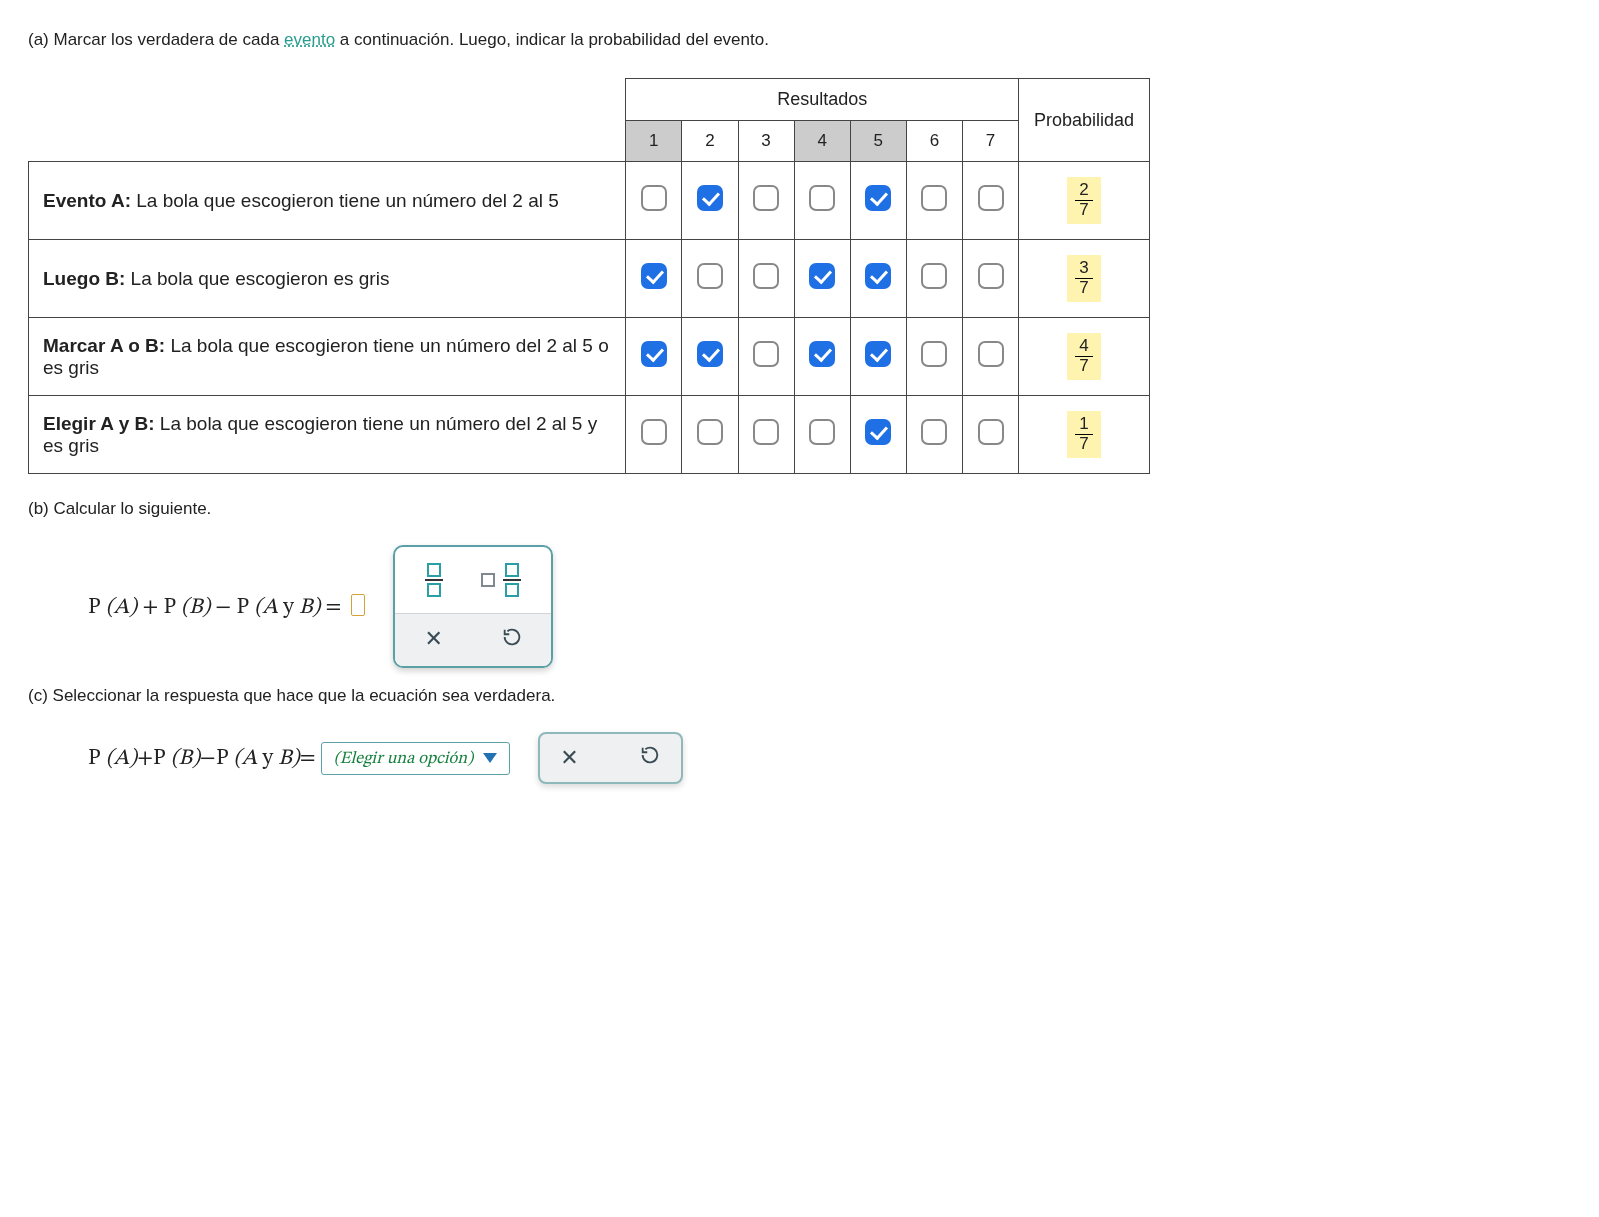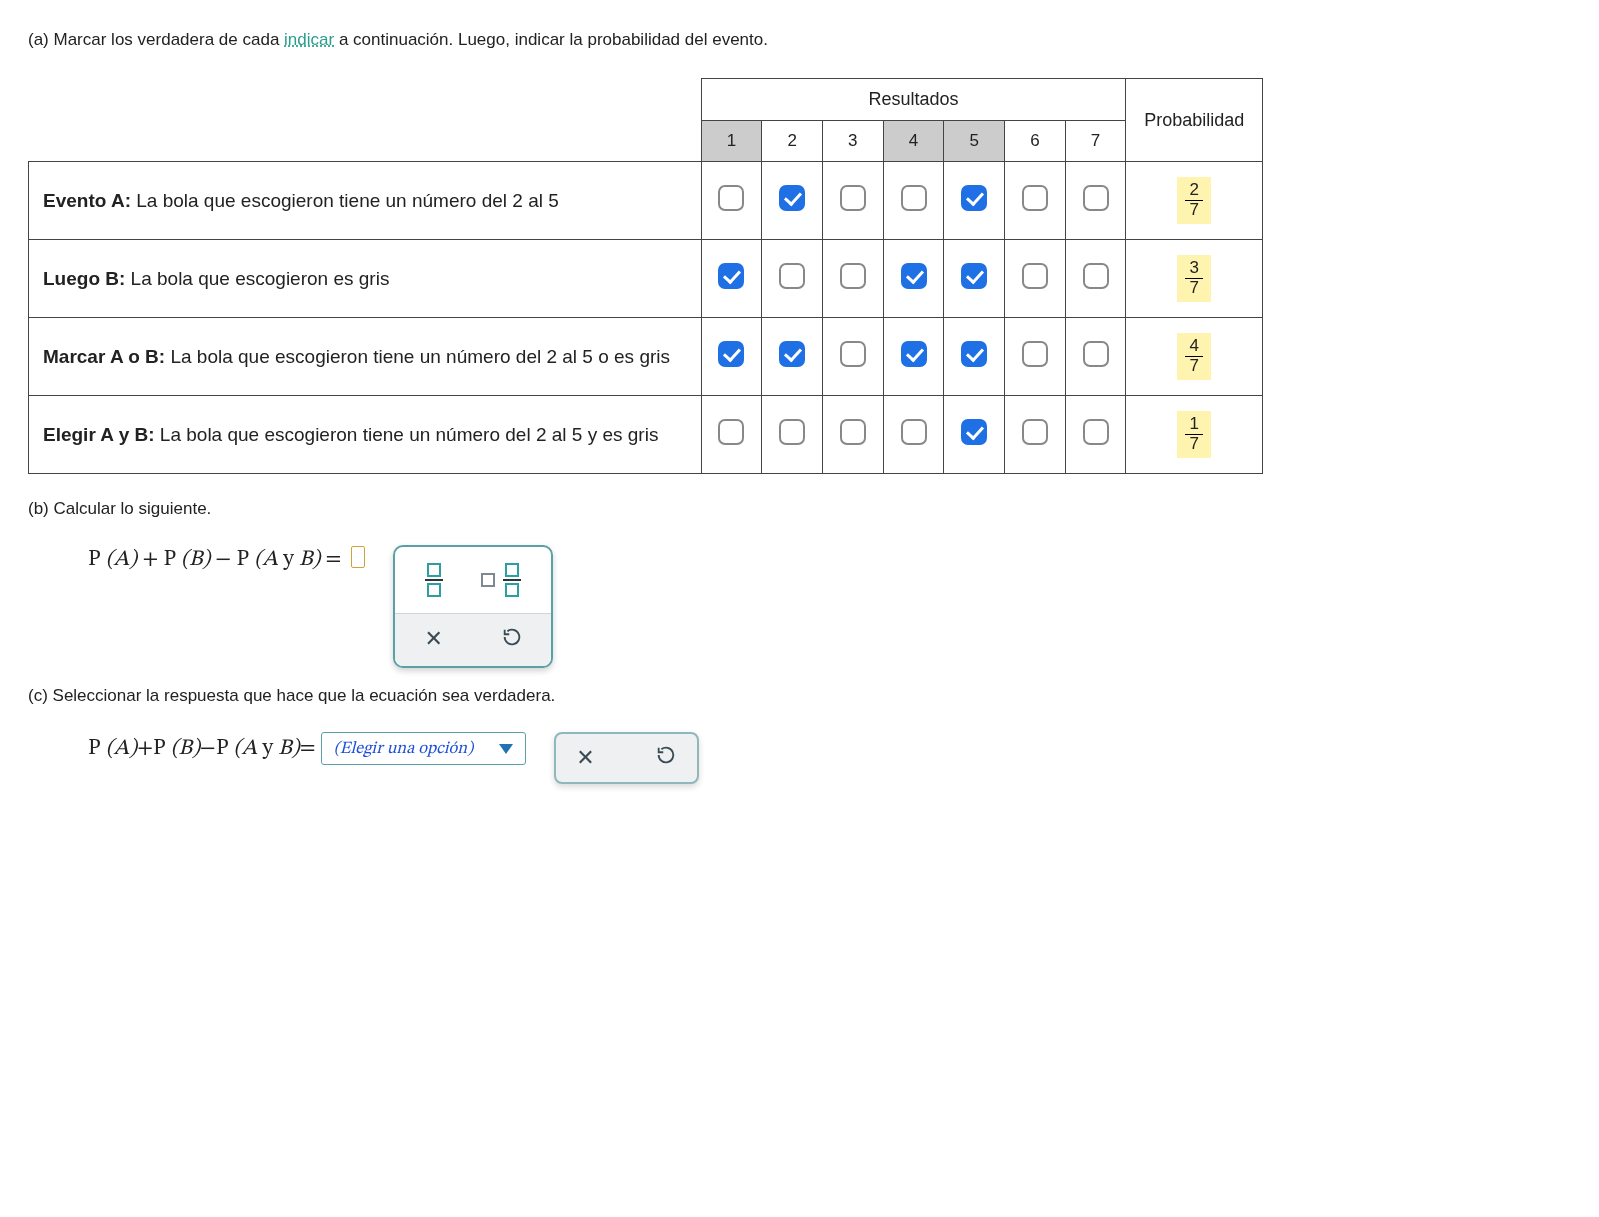--- a/index.html
+++ b/index.html
@@ -8,21 +8,21 @@
     font-size: 17px;
     color: #222;
     margin: 0;
     padding: 30px 28px;
     background: #fff;
   }
   .link { color: #2a9d8f; text-decoration: underline dotted; cursor: pointer; }
   .part { margin-bottom: 26px; }
   table.outcomes {
     border-collapse: collapse;
-    width: 1235px;
+    width: 1122px;
     margin-top: 28px;
   }
   table.outcomes th, table.outcomes td {
     border: 1px solid #444;
     text-align: center;
     vertical-align: middle;
   }
   table.outcomes th.rowlabel, table.outcomes td.rowlabel {
     text-align: left;
     padding: 10px 14px;
@@ -72,21 +72,21 @@
   }
   .frac.hl { background: #fff3b0; }
   .frac .num { display:block; border-bottom: 1.5px solid #000; padding: 0 4px; }
   .frac .den { display:block; padding: 0 4px; }
   .math {
     font-family: "STIX Two Math", "Cambria Math", "Times New Roman", serif;
     font-size: 22px;
     font-style: italic;
   }
   .math .rm { font-style: normal; }
-  .eqrow { display: flex; align-items: flex-start; gap: 28px; margin: 18px 0 18px 60px; }
+  .eqrow { display: flex; align-items: center; gap: 28px; margin: 18px 0 18px 60px; }
   .blank {
     display:inline-block; width:14px; height:22px;
     border:1.5px solid #d3a13a; border-radius:2px;
     vertical-align: -3px;
     margin-left: 4px;
   }
   .toolbox {
     border: 2px solid #5aa0a6;
     border-radius: 10px;
     background:#fff;
@@ -103,23 +103,23 @@
   }
   .mini-frac-tool, .mixed-frac-tool { display:flex; align-items:center; gap:8px; }
   .sq { width:14px; height:14px; border:2px solid #2aa0a4; }
   .sqg { width:14px; height:14px; border:2px solid #7e8a8f; }
   .stack { display:flex; flex-direction:column; align-items:center; gap:2px; }
   .bar { width:18px; height:2px; background:#333; }
   .dropdown {
     border: 1.5px solid #5aa0a6;
     border-radius: 3px;
     padding: 5px 12px;
-    display:inline-flex; align-items:center; gap:26px;
+    display:inline-flex; align-items:center; gap:10px;
     cursor:pointer;
-    color:#1d4ed8;
+    color:#15803d;
     font-size:17px;
     vertical-align: middle;
   }
   .tri-down {
     width:0;height:0;border-left:7px solid transparent;border-right:7px solid transparent;border-top:10px solid #2271b3;
   }
   .mini-toolbox {
     border: 2px solid #8fb8bb;
     border-radius: 8px;
     background:#eef0f1;
@@ -128,21 +128,21 @@
     padding: 10px 20px; gap: 60px;
   }
   .x-icon, .undo-icon { color:#3a4b55; font-size:22px; cursor:pointer; }
   .undo-svg { width:22px; height:22px; display:inline-block; }
   table.outcomes .corner { border-top: none; border-left: none; }
 </style>
 </head>
 <body>
 
 <div class="part">
-  <span>(a) Marcar los verdadera de cada </span><span class="link">indicar</span><span> a continuación. Luego, indicar la probabilidad del evento.</span>
+  <span>(a) Marcar los verdadera de cada </span><span class="link">evento</span><span> a continuación. Luego, indicar la probabilidad del evento.</span>
 </div>
 
 <table class="outcomes">
   <thead>
     <tr>
       <th class="rowlabel corner" rowspan="2"></th>
       <th colspan="7">Resultados</th>
       <th class="probcol" rowspan="2">Probabilidad</th>
     </tr>
     <tr id="col-headers">

